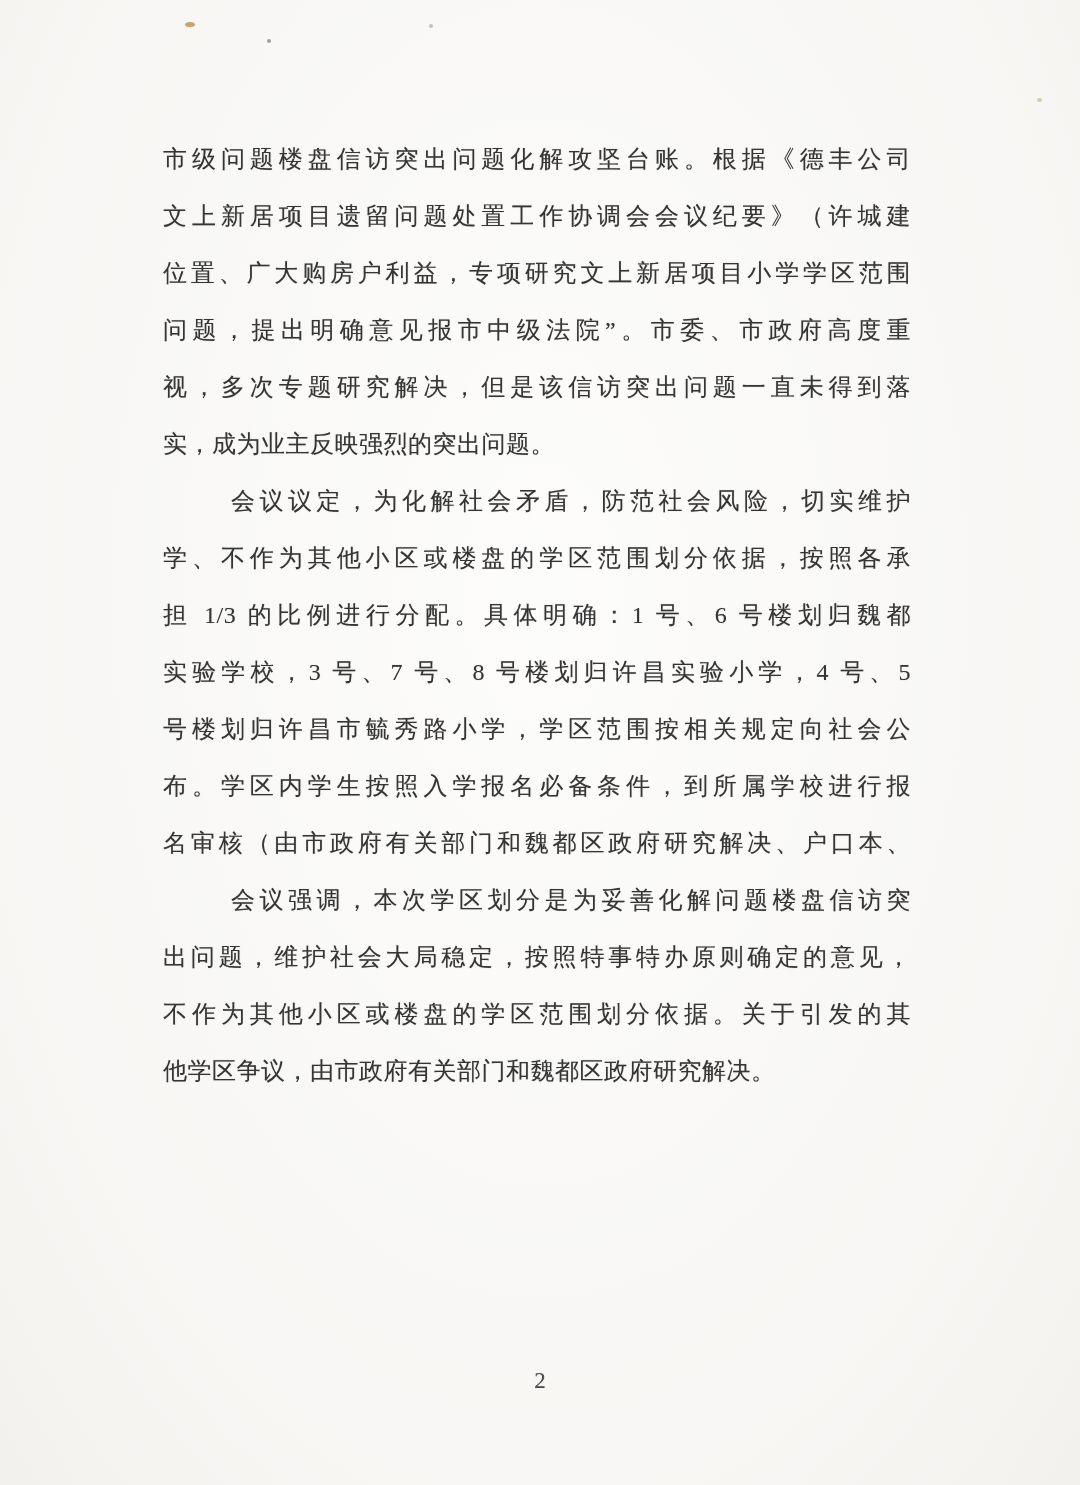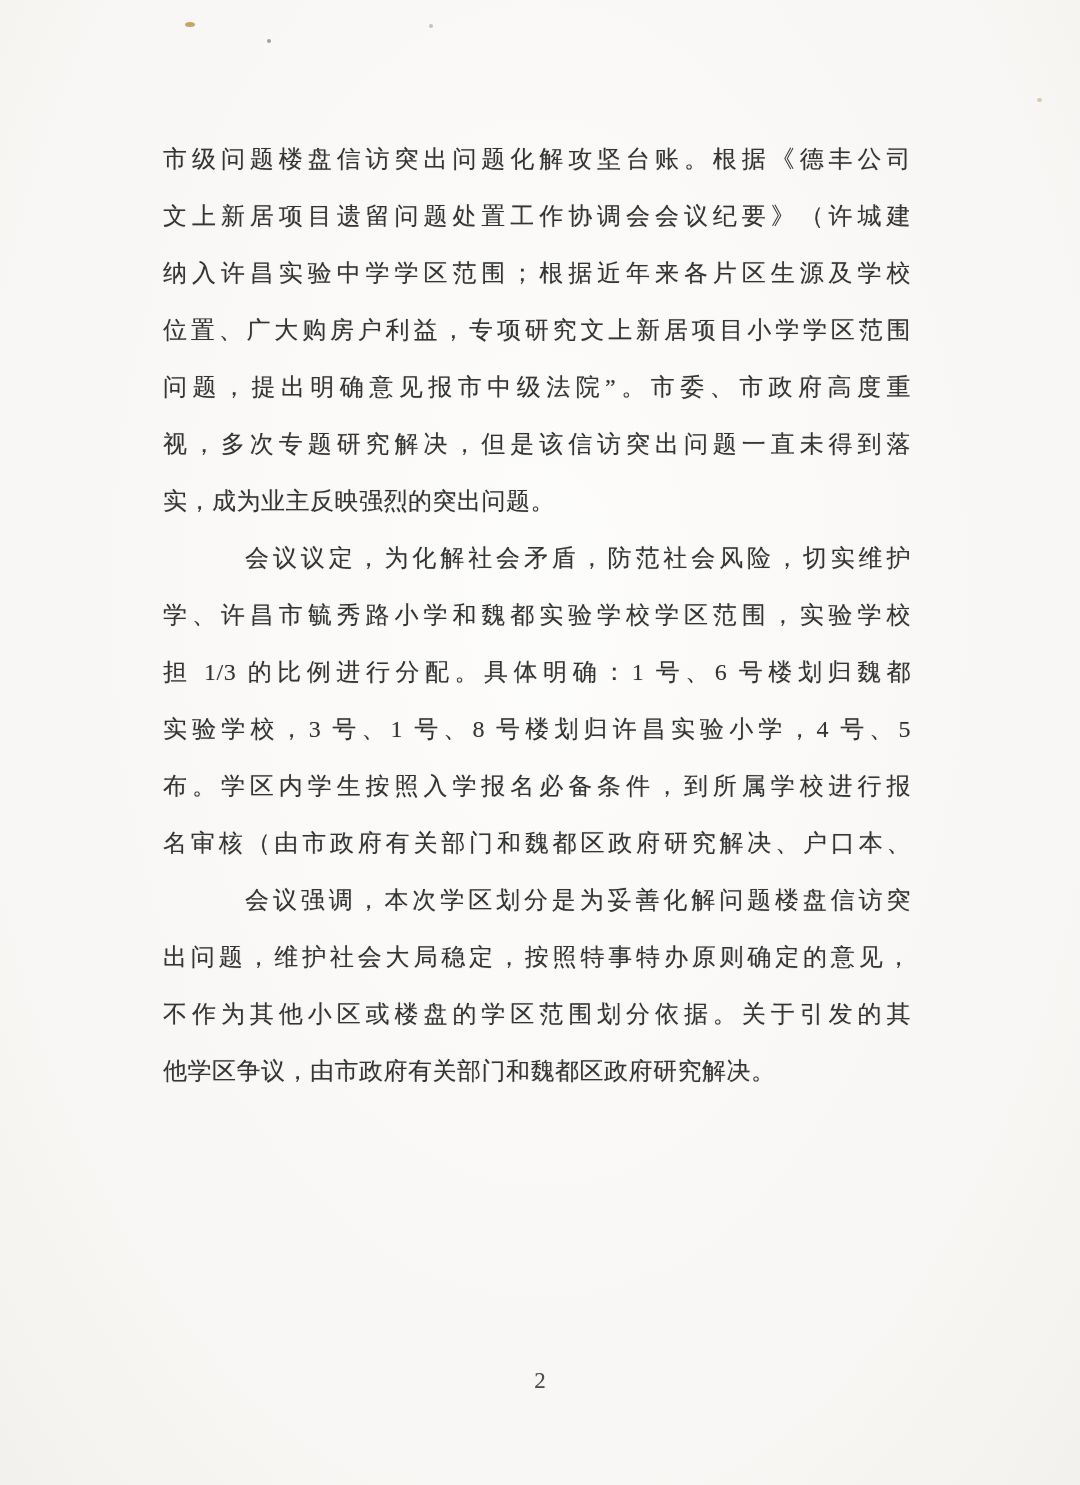--- a/index.html
+++ b/index.html
@@ -34,21 +34,20 @@
     white-space: nowrap;
     text-align: justify;
     text-align-last: justify;
     word-break: break-all;
     letter-spacing: 0.5px;
     text-shadow: 0 0 1px rgba(60,60,60,0.35);
     white-space: normal;
   }
   .text-line.indent {
     text-indent: 68px;
-    margin-left: 14px;
   }
   .text-line.para-end {
     text-align: right;
     text-align-last: left;
   }
   .page-number {
     position: absolute;
     left: 0;
     top: 1368px;
     width: 1080px;
@@ -64,29 +63,29 @@
 </style>
 </head>
 <body>
 
 <div class="scan-page">
 
   <div class="text-block">
 
   <div class="text-line">市级问题楼盘信访突出问题化解攻坚台账。根据《德丰公司</div>
       <div class="text-line">文上新居项目遗留问题处置工作协调会会议纪要》（许城建</div>
-      <div class="text-line">纳入许昌实验中学学区范围；根据近年来各片区生源及学校</div>
       <div class="text-line">位置、广大购房户利益，专项研究文上新居项目小学学区范围</div>
       <div class="text-line">问题，提出明确意见报市中级法院”。市委、市政府高度重</div>
       <div class="text-line">视，多次专题研究解决，但是该信访突出问题一直未得到落</div>
       <div class="text-line para-end">实，成为业主反映强烈的突出问题。</div>
       <div class="text-line indent">会议议定，为化解社会矛盾，防范社会风险，切实维护</div>
-      <div class="text-line">学、许昌市毓秀路小学和魏都实验学校学区范围，实验学校</div>
+      <div class="text-line">学、不作为其他小区或楼盘的学区范围划分依据，按照各承</div>
       <div class="text-line">担 1/3 的比例进行分配。具体明确：1 号、6 号楼划归魏都</div>
-      <div class="text-line">实验学校，3 号、1 号、8 号楼划归许昌实验小学，4 号、5</div>
+      <div class="text-line">实验学校，3 号、7 号、8 号楼划归许昌实验小学，4 号、5</div>
+      <div class="text-line">号楼划归许昌市毓秀路小学，学区范围按相关规定向社会公</div>
       <div class="text-line">布。学区内学生按照入学报名必备条件，到所属学校进行报</div>
       <div class="text-line">名审核（由市政府有关部门和魏都区政府研究解决、户口本、</div>
       <div class="text-line indent">会议强调，本次学区划分是为妥善化解问题楼盘信访突</div>
       <div class="text-line">出问题，维护社会大局稳定，按照特事特办原则确定的意见，</div>
       <div class="text-line">不作为其他小区或楼盘的学区范围划分依据。关于引发的其</div>
       <div class="text-line para-end">他学区争议，由市政府有关部门和魏都区政府研究解决。</div>
     </div>
 
   <div class="page-number">2</div>
 

